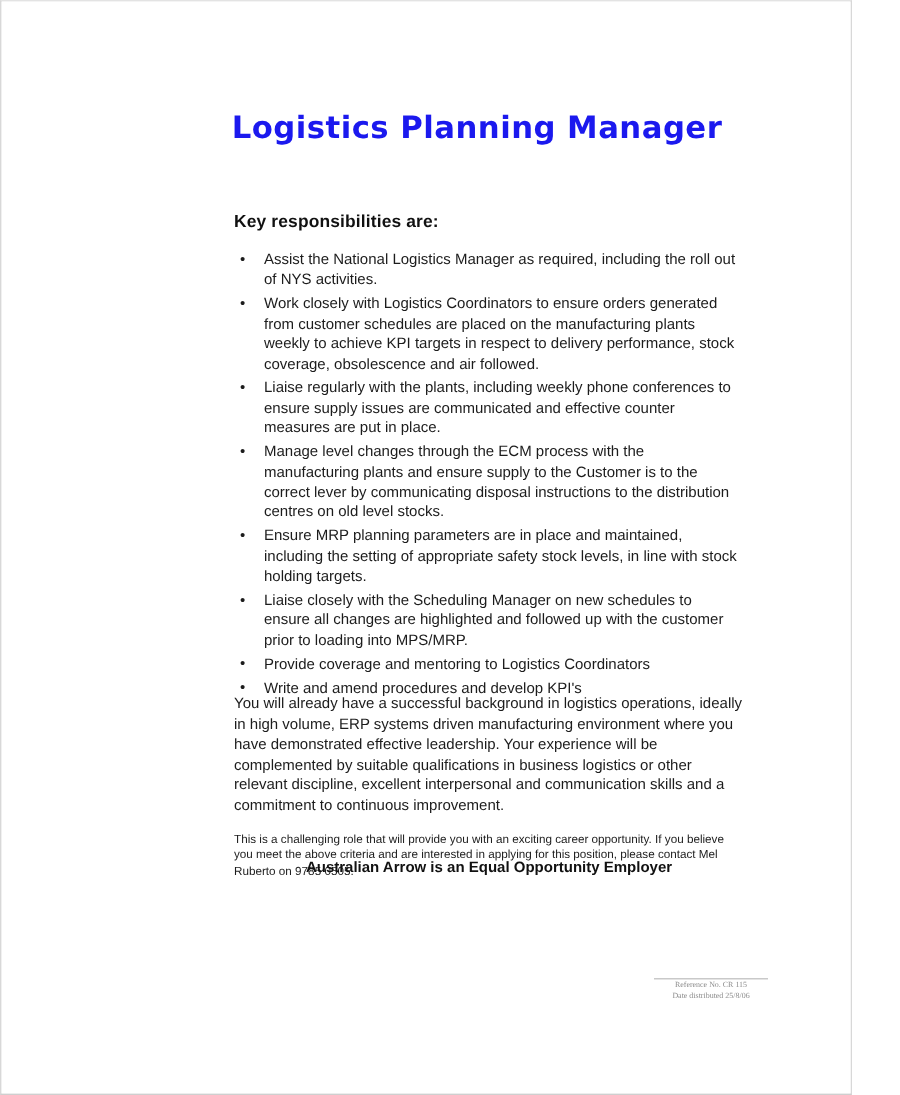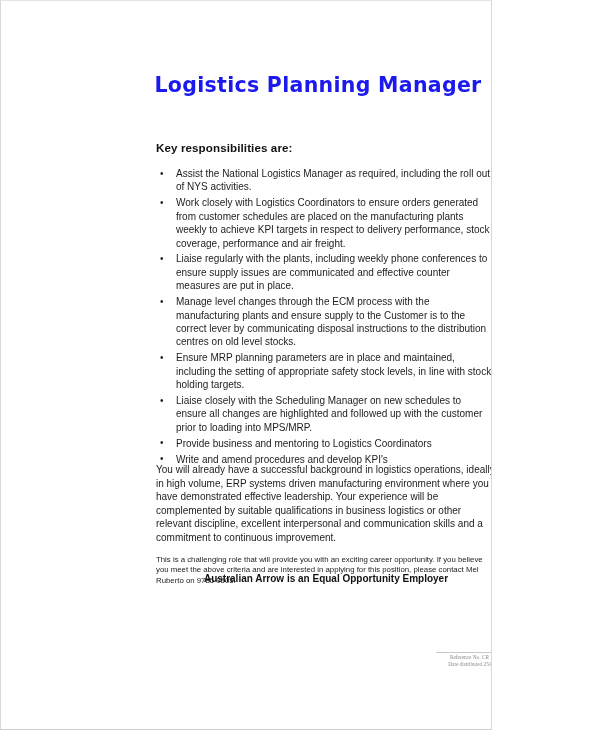--- a/index.html
+++ b/index.html
@@ -9,21 +9,21 @@
   }
   body {
     width: 600px;
     height: 730px;
     font-family: "Liberation Sans", sans-serif;
     -webkit-font-smoothing: antialiased;
   }
   .page {
     position: relative;
     box-sizing: border-box;
-    width: 492px;
+    width: 568px;
     height: 730px;
     background: #ffffff;
     border-left: 1px solid #d8d8d8;
     border-right: 1px solid #d8d8d8;
     border-top: 1px solid #e3e3e3;
     border-bottom: 1px solid #cfcfcf;
     overflow: hidden;
   }
   .doc {
     position: absolute;
@@ -129,26 +129,26 @@
 
 <div class="page">
   <div class="doc">
 
     <div class="title">Logistics Planning Manager</div>
 
     <div class="section-heading">Key responsibilities are:</div>
 
     <ul class="bullets">
       <li>Assist the National Logistics Manager as required, including the roll out of NYS activities.</li>
-      <li>Work closely with Logistics Coordinators to ensure orders generated from customer schedules are placed on the manufacturing plants weekly to achieve KPI targets in respect to delivery performance, stock coverage, performance and air freight.</li>
+      <li>Work closely with Logistics Coordinators to ensure orders generated from customer schedules are placed on the manufacturing plants weekly to achieve KPI targets in respect to delivery performance, stock coverage, obsolescence and air followed.</li>
       <li>Liaise regularly with the plants, including weekly phone conferences to ensure supply issues are communicated and effective counter measures are put in place.</li>
       <li>Manage level changes through the ECM process with the manufacturing plants and ensure supply to the Customer is to the correct lever by communicating disposal instructions to the distribution centres on old level stocks.</li>
       <li>Ensure MRP planning parameters are in place and maintained, including the setting of appropriate safety stock levels, in line with stock holding targets.</li>
       <li>Liaise closely with the Scheduling Manager on new schedules to ensure all changes are highlighted and followed up with the customer prior to loading into MPS/MRP.</li>
-      <li>Provide business and mentoring to Logistics Coordinators</li>
+      <li>Provide coverage and mentoring to Logistics Coordinators</li>
       <li>Write and amend procedures and develop KPI's</li>
     </ul>
 
     <div class="para para-main">You will already have a successful background in logistics operations, ideally in high volume, ERP systems driven manufacturing environment where you have demonstrated effective leadership. Your experience will be complemented by suitable qualifications in business logistics or other relevant discipline, excellent interpersonal and communication skills and a commitment to continuous improvement.</div>
 
     <div class="para para-small">This is a challenging role that will provide you with an exciting career opportunity. If you believe you meet the above criteria and are interested in applying for this position, please contact Mel Ruberto on 9785 0505.</div>
 
     <div class="tagline">Australian Arrow is an Equal Opportunity Employer</div>
 
     <div class="footer-block">

